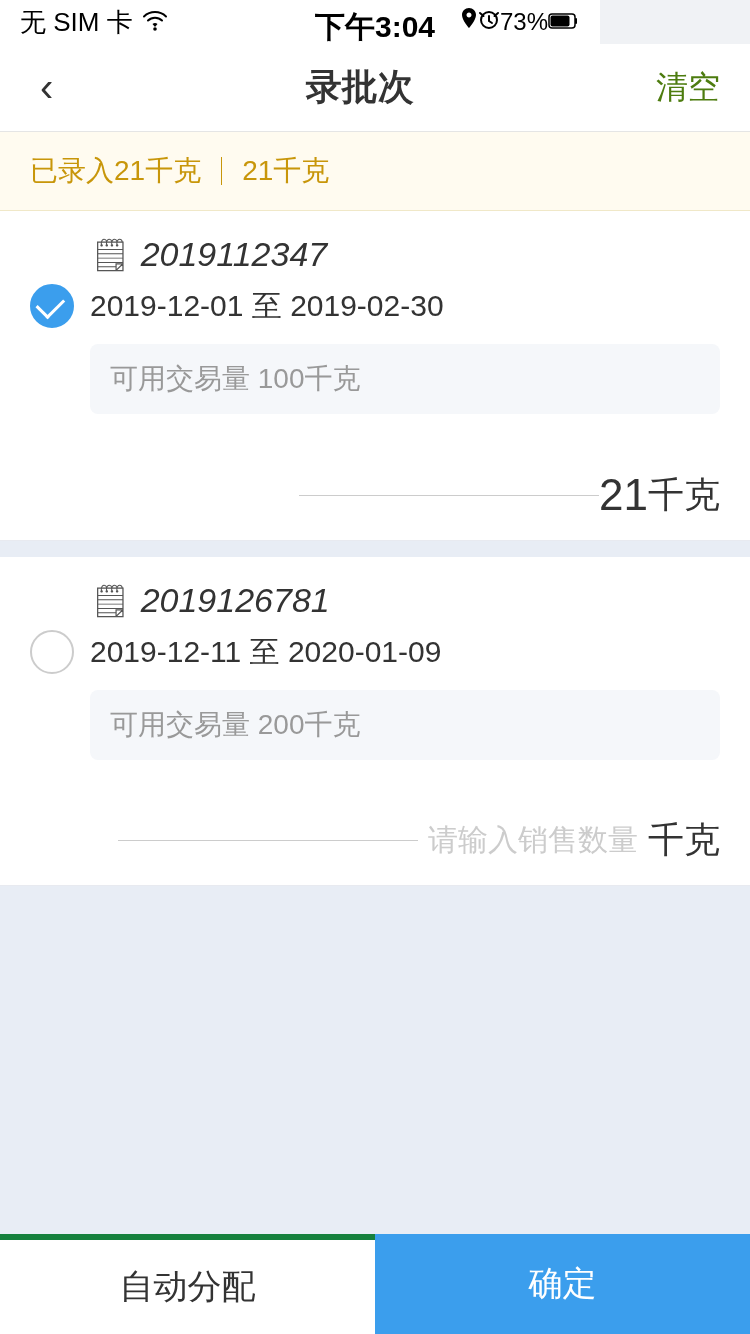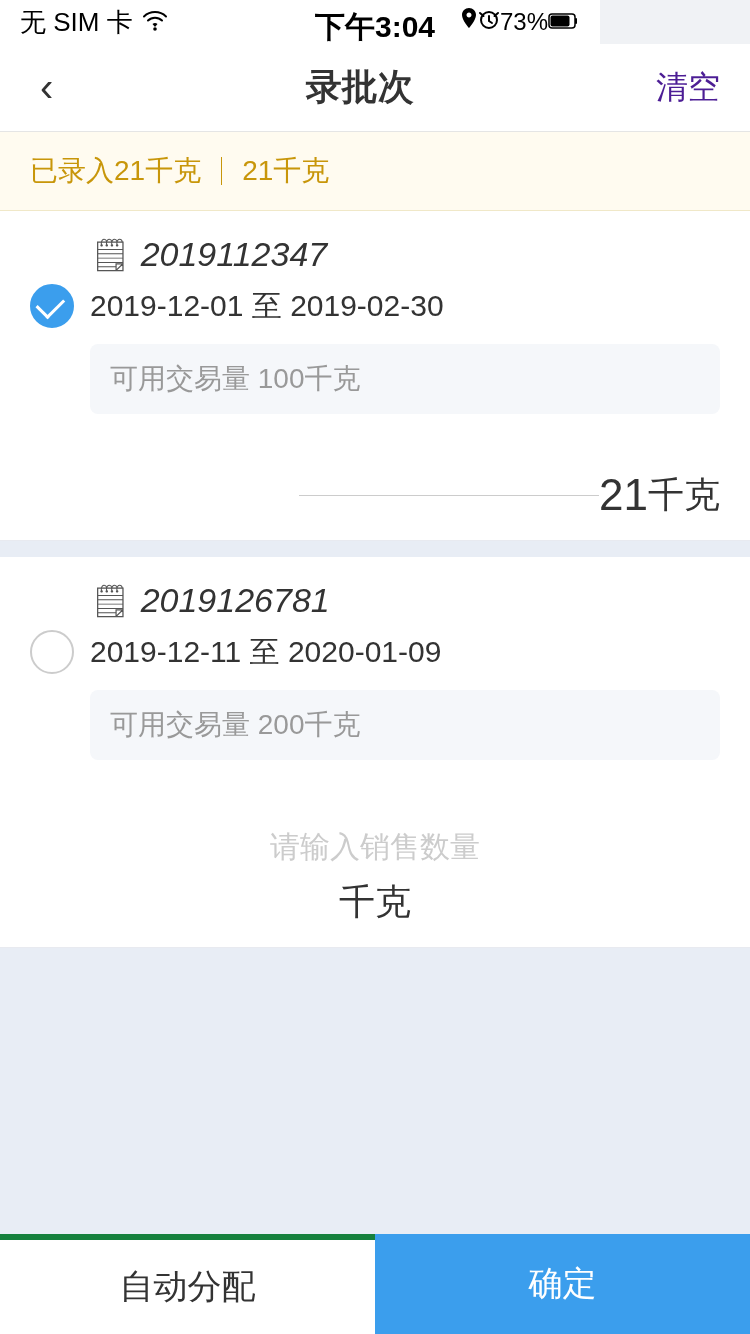--- a/index.html
+++ b/index.html
@@ -64,21 +64,21 @@
       cursor: pointer;
       padding: 10px;
     }
     .nav-title {
       font-size: 36px;
       font-weight: 600;
       color: #333;
     }
     .nav-action {
       font-size: 32px;
-      color: #4c1d95;
+      color: #4d7c0f;
       cursor: pointer;
       text-align: right;
     }
 
     
     .summary-bar {
       background: #fffbf0;
       padding: 20px 30px;
       display: flex;
       align-items: center;
@@ -200,21 +200,20 @@
     }
 
     
     .input-row {
       display: flex;
       align-items: center;
       justify-content: flex-end;
       padding: 16px 30px 20px 30px;
       gap: 10px;
       border-bottom: 1px solid #e8eaf0;
-      flex-direction: column;
     }
     .input-placeholder {
       font-size: 30px;
       color: #ccc;
     }
     .input-unit {
       font-size: 36px;
       color: #333;
     }
     .input-underline {

